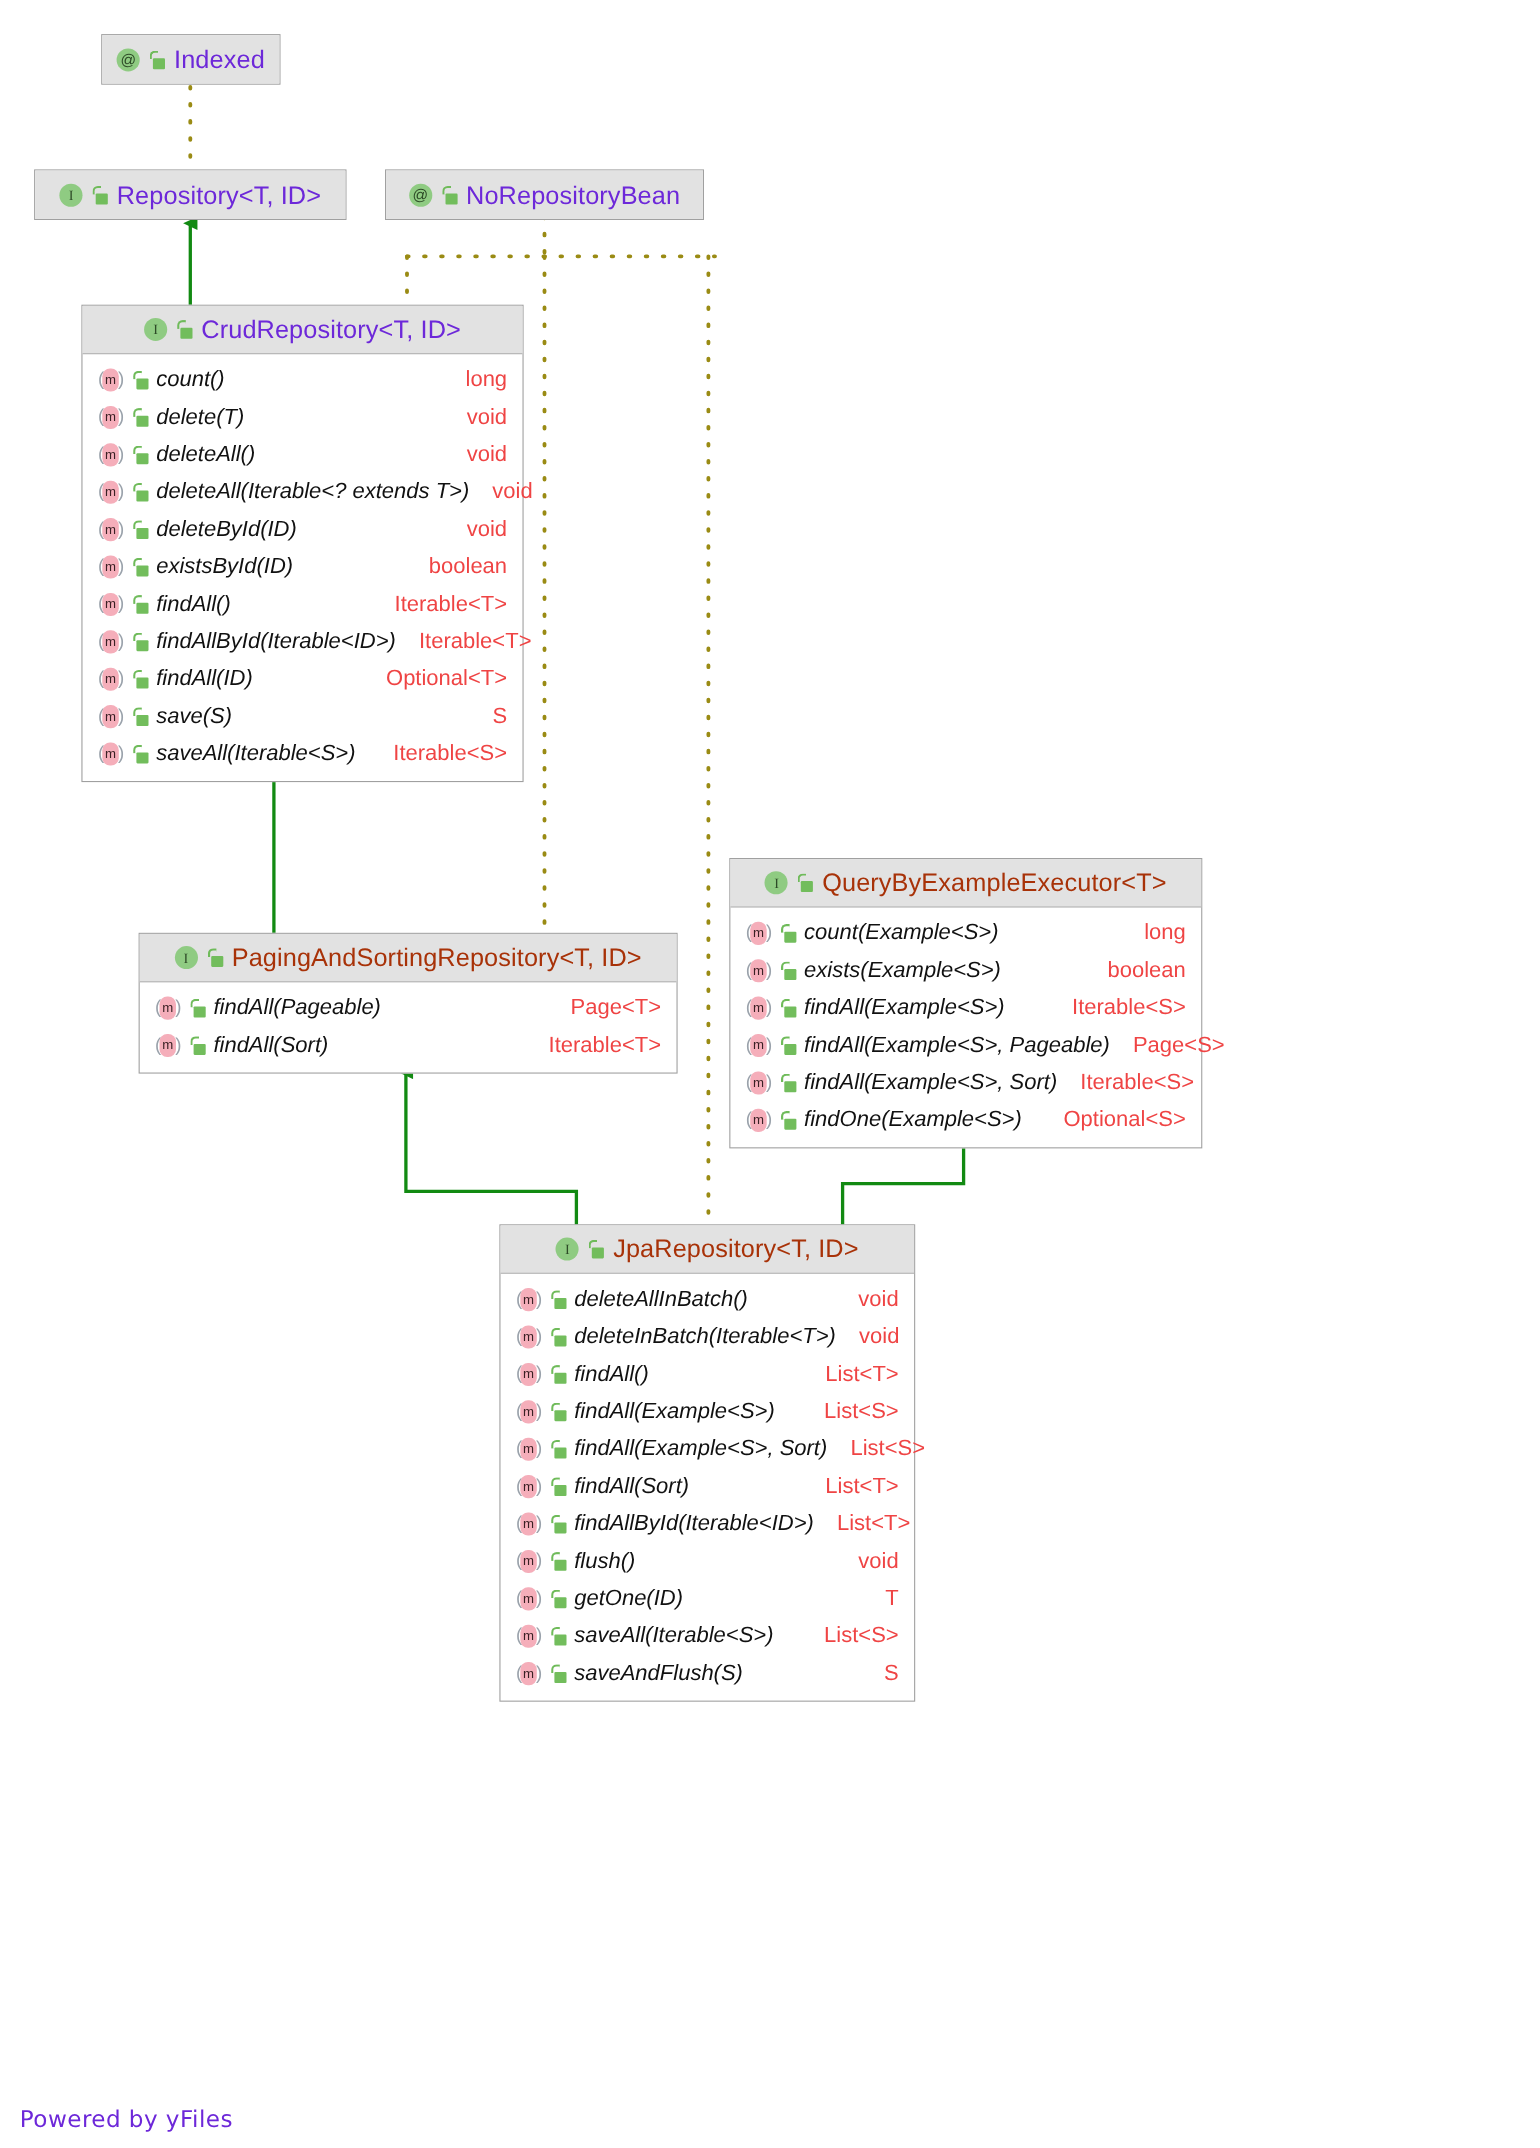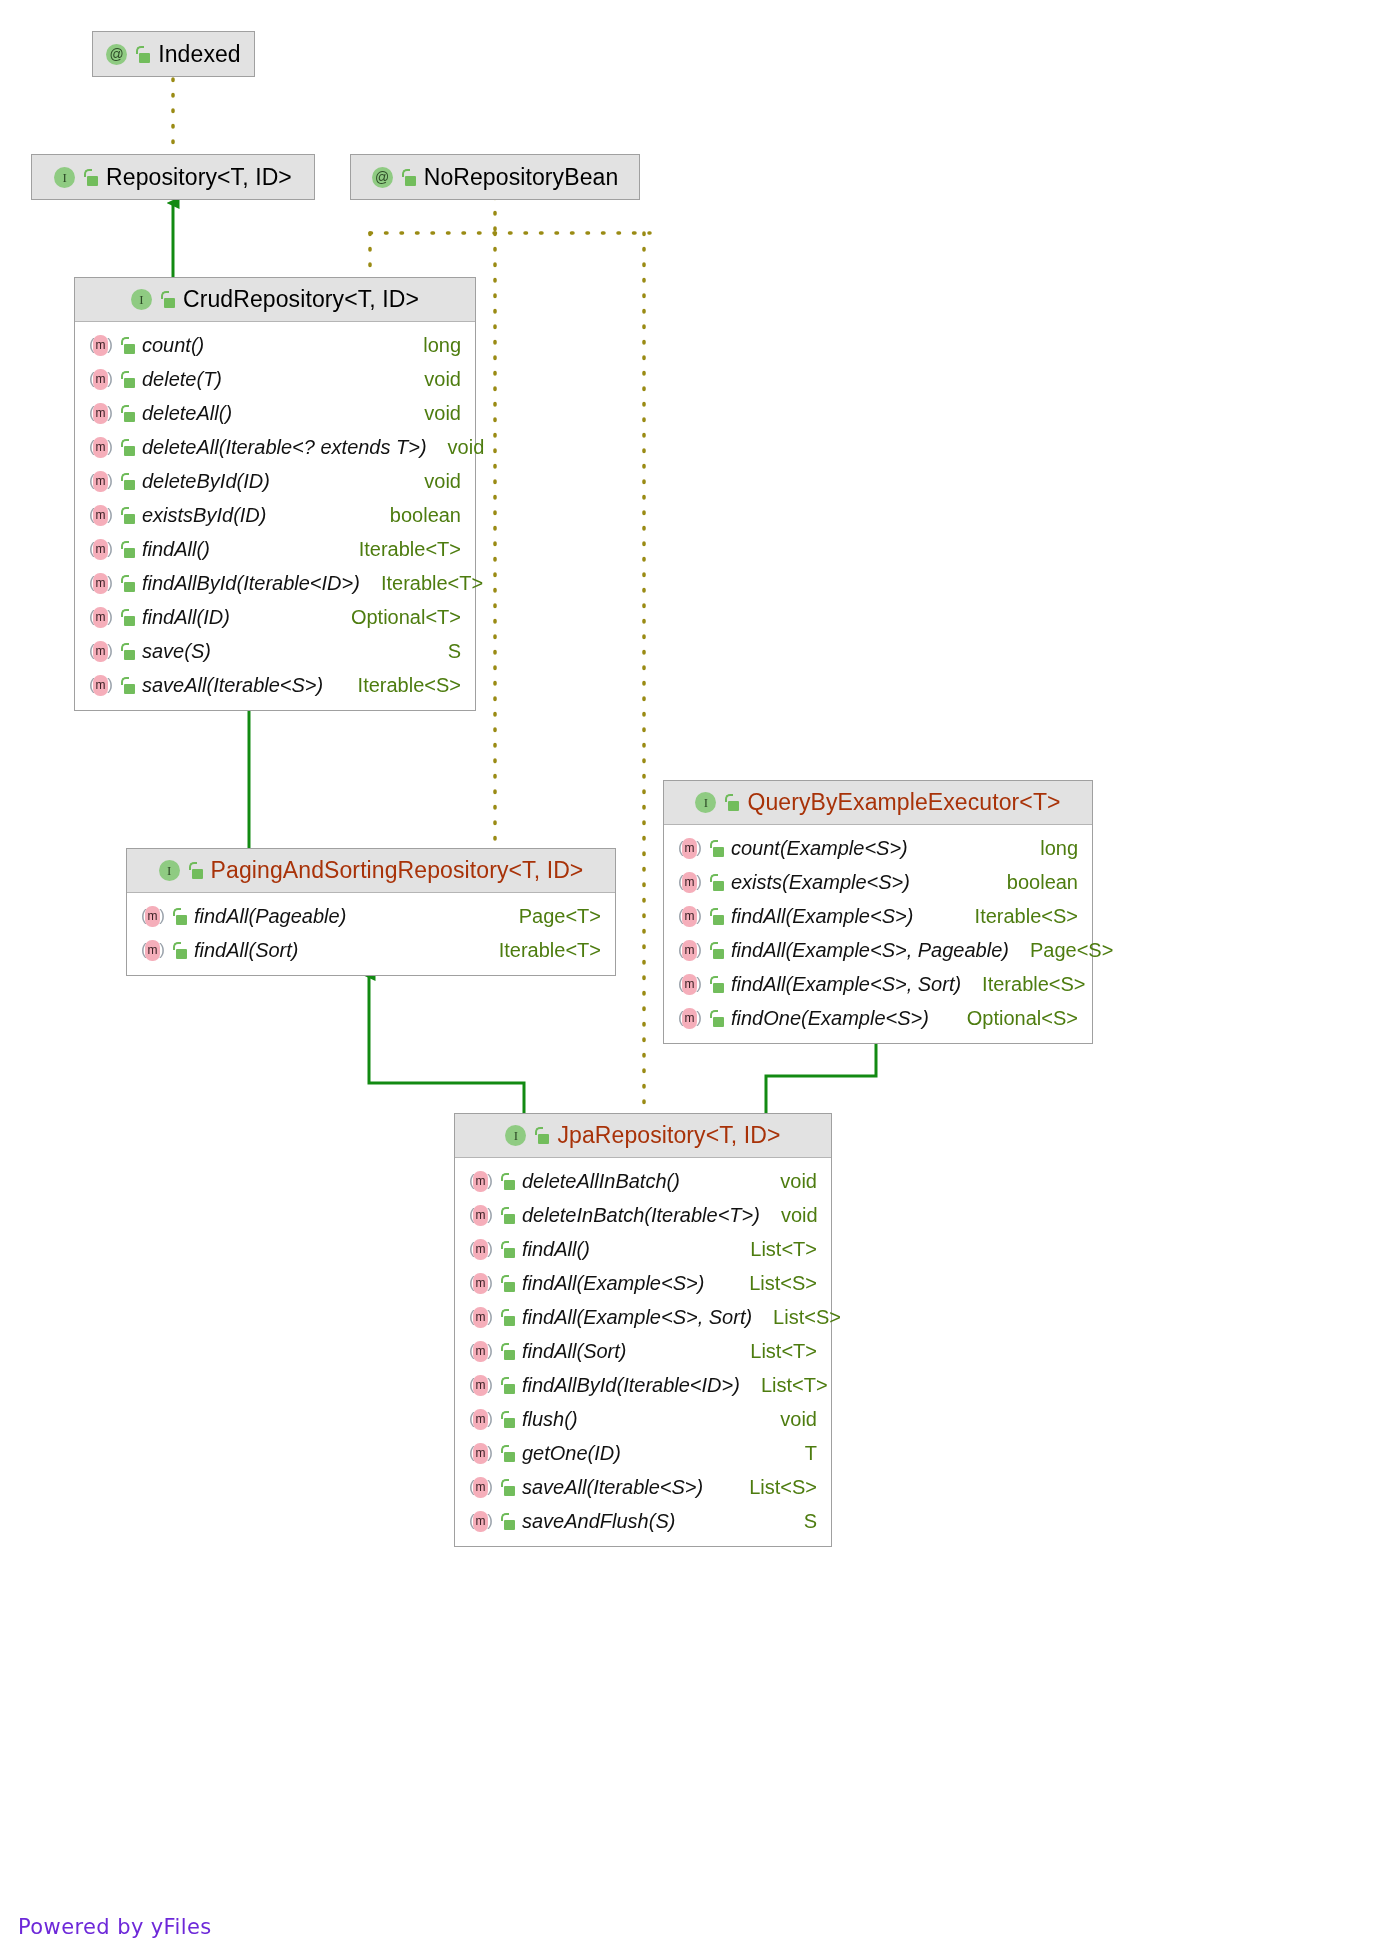--- a/index.html
+++ b/index.html
@@ -48,21 +48,21 @@
     padding: 0 12px;
     box-sizing: border-box;
     gap: 8px;
   }
   .uml-node.header-only > .uml-header {
     border-bottom: none;
   }
 
   .uml-title {
     font-size: 23px;
-    color: #000000;
+    color: #6d28d9;
     white-space: nowrap;
     letter-spacing: 0.1px;
   }
   .uml-title.accent {
     color: #a83208;
     text-align: right;
   }
 
   .members {
     padding: 6px 0 8px 0;
@@ -78,21 +78,21 @@
   }
 
   .member-name {
     font-size: 20px;
     color: #111111;
     white-space: nowrap;
     font-style: italic;
   }
   .member-type {
     font-size: 20px;
-    color: #4d7c0f;
+    color: #ef4444;
     white-space: nowrap;
     margin-left: auto;
     padding-left: 14px;
   }
 
   
   .icon {
     display: inline-block;
     flex: 0 0 auto;
     position: relative;

